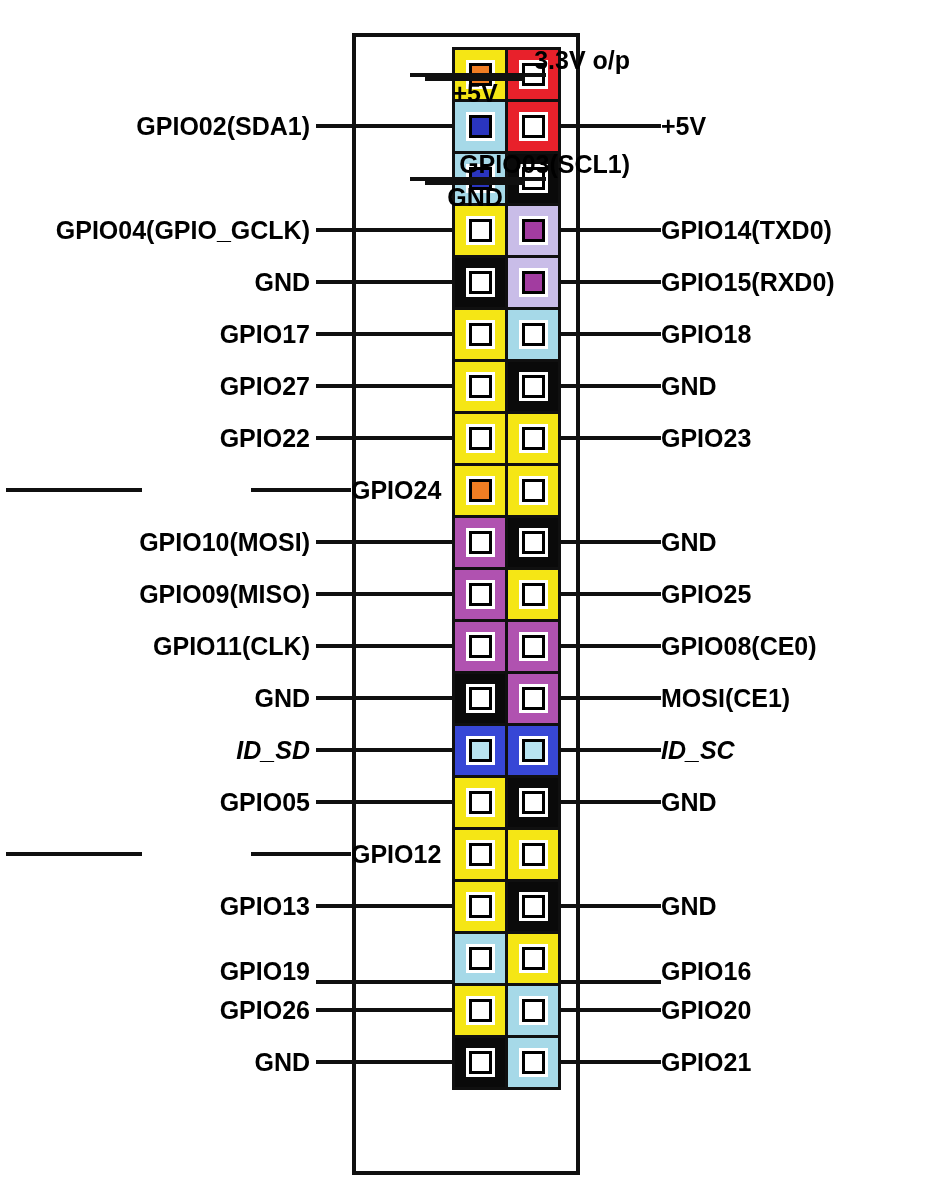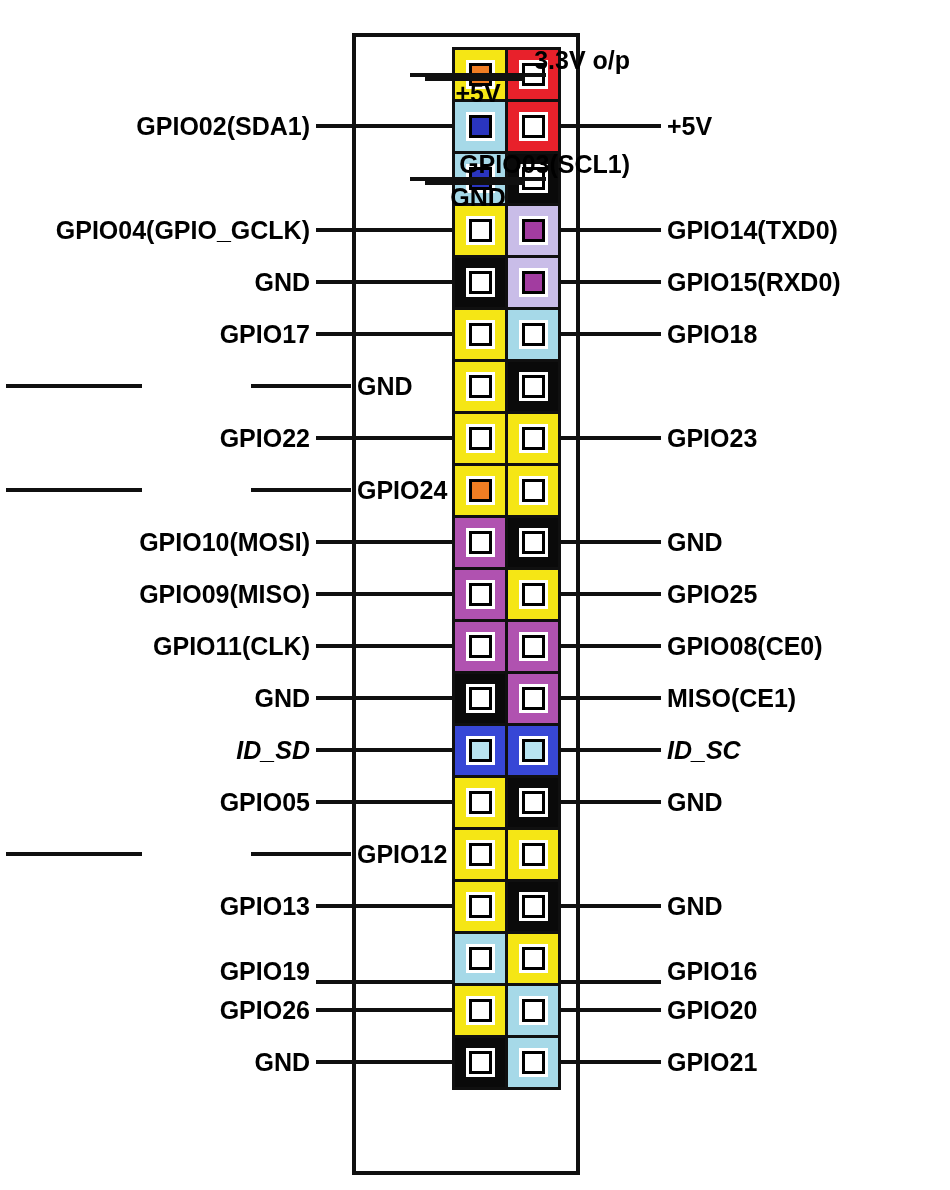--- a/index.html
+++ b/index.html
@@ -30,21 +30,21 @@
     font-weight:bold;
     color:#000;
     white-space:nowrap;
     line-height:1;
   }
   .lbl-l{width:310px;text-align:right;flex:none;}
   .wire{height:4px;background:#101010;flex:none;}
   .wire-l{width:136px;margin-left:6px;}
   .pins-spacer{width:109px;flex:none;}
   .wire-r{width:100px;}
-  .lbl-r{margin-left:6px;text-align:left;}
+  .lbl-r{text-align:left;}
   .pin-grid{
     position:absolute;
     left:452px;top:47px;
     display:grid;
     grid-template-columns:50px 50px;
     grid-auto-rows:49px;
     gap:3px;
     padding:3px;
     background:#101010;
   }
@@ -230,20 +230,21 @@
 
   <div class="label-row" style="top: 308px;">
     <div class="lbl lbl-l">GPIO17</div>
     <div class="wire wire-l"></div>
     <div class="pins-spacer"></div>
     <div class="wire wire-r"></div>
     <div class="lbl lbl-r">GPIO18</div>
   </div>
 
   <div class="label-row" style="top: 360px;">
+    <div class="lbl lbl-l">GPIO27</div>
     <div class="wire wire-l"></div>
     <div class="pins-spacer"></div>
     <div class="wire wire-r"></div>
     <div class="lbl lbl-r">GND</div>
   </div>
 
   <div class="label-row" style="top: 412px;">
     <div class="lbl lbl-l">GPIO22</div>
     <div class="wire wire-l"></div>
     <div class="pins-spacer"></div>
@@ -280,21 +281,21 @@
     <div class="pins-spacer"></div>
     <div class="wire wire-r"></div>
     <div class="lbl lbl-r">GPIO08(CE0)</div>
   </div>
 
   <div class="label-row" style="top: 672px;">
     <div class="lbl lbl-l">GND</div>
     <div class="wire wire-l"></div>
     <div class="pins-spacer"></div>
     <div class="wire wire-r"></div>
-    <div class="lbl lbl-r">MISO(CE1)</div>
+    <div class="lbl lbl-r">MOSI(CE1)</div>
   </div>
 
   <div class="label-row" style="top: 724px; font-style: italic;">
     <div class="lbl lbl-l">ID_SD</div>
     <div class="wire wire-l"></div>
     <div class="pins-spacer"></div>
     <div class="wire wire-r"></div>
     <div class="lbl lbl-r">ID_SC</div>
   </div>
 

